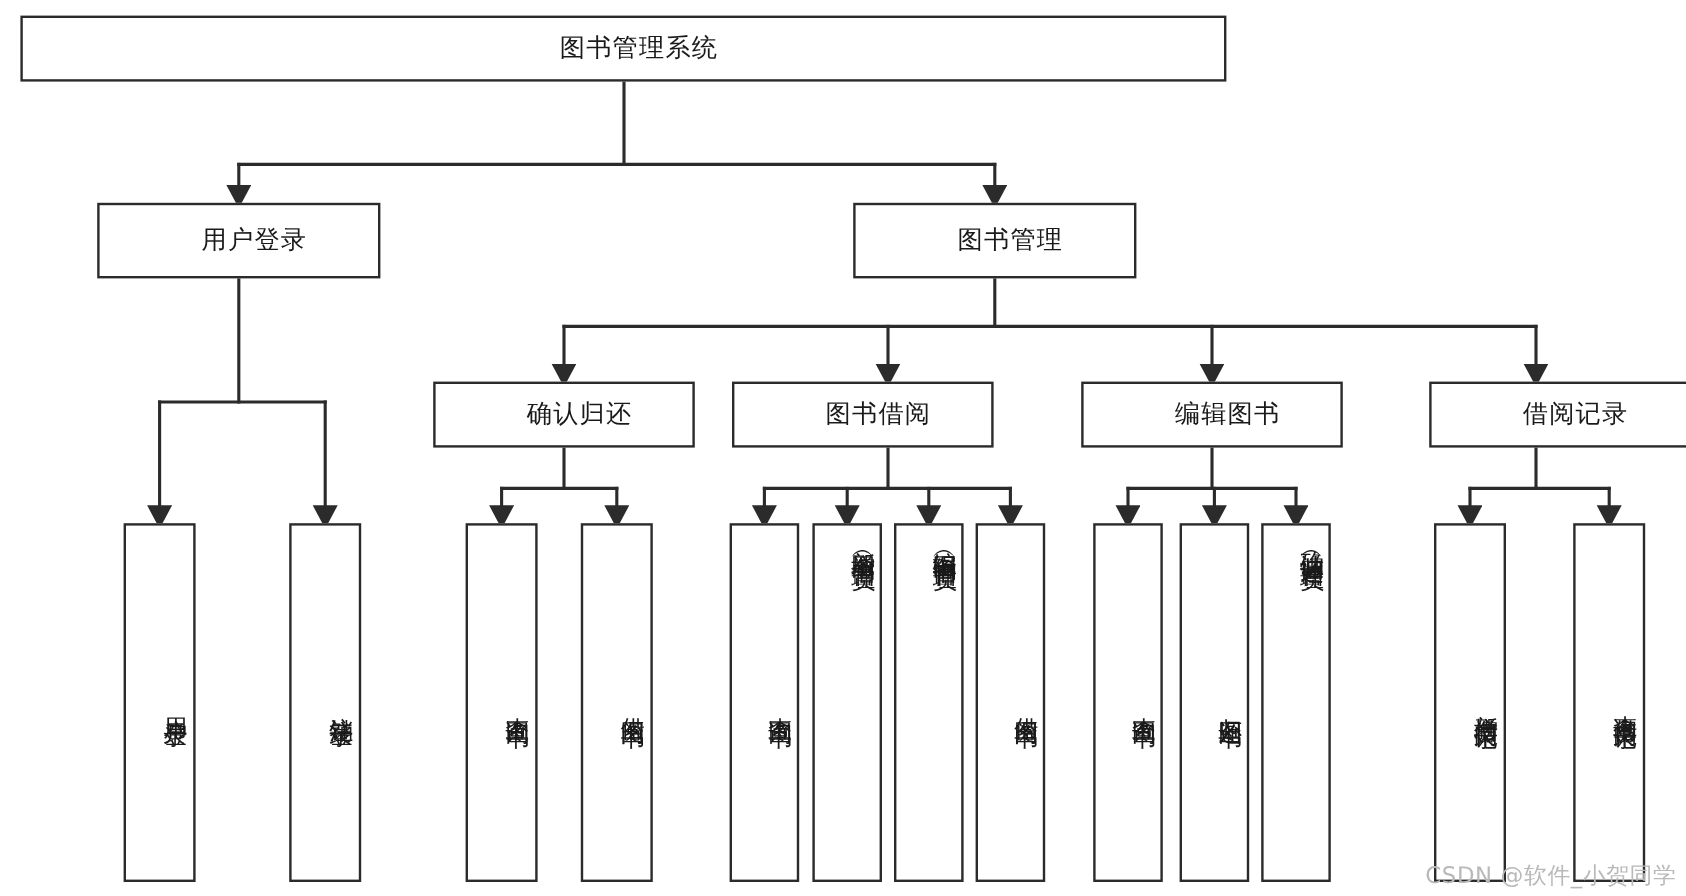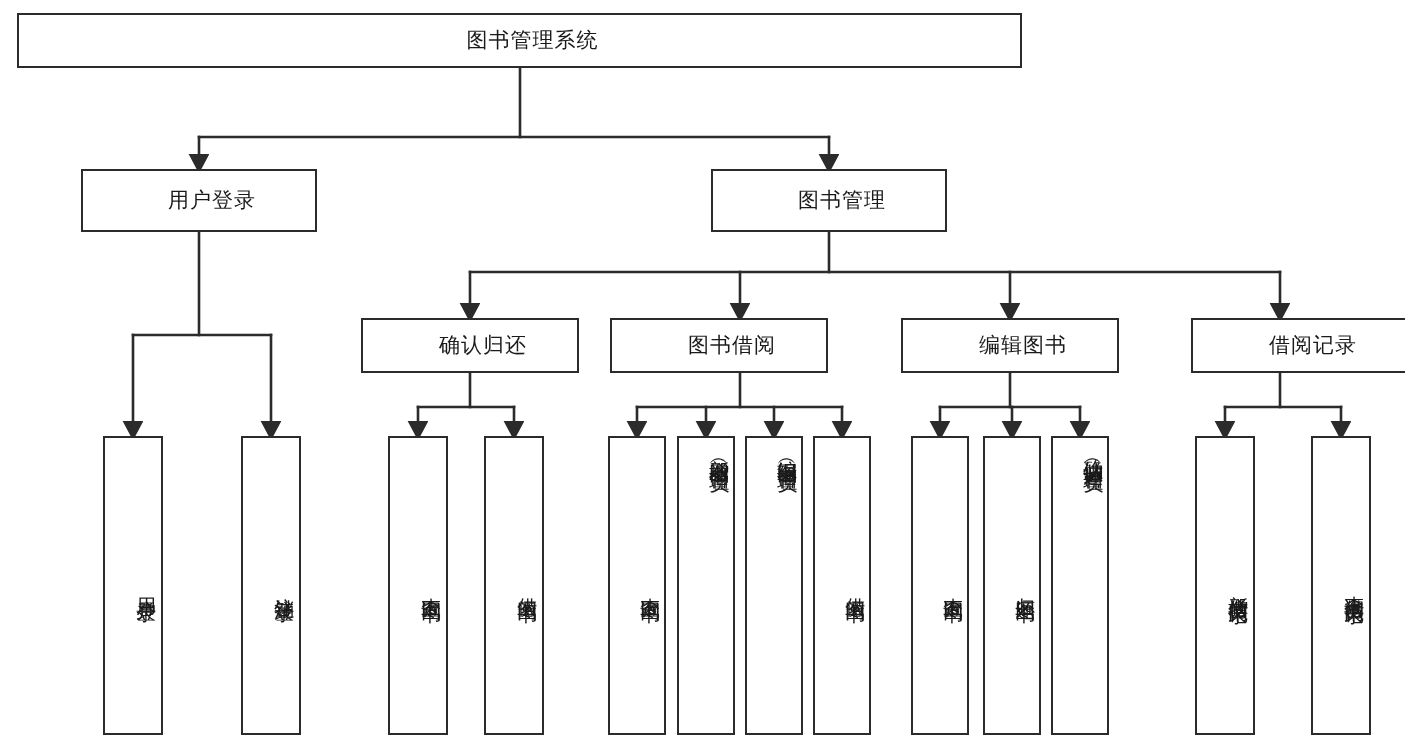--- a/index.html
+++ b/index.html
@@ -171,13 +171,14 @@
         <span class="vtext">确认归还（管理员）</span>
       </div>
       <div class="node vert anchor-mid" style="left: 1195px; top: 436px; width: 60px; height: 299px;">
         <span class="vtext">新增借阅记录</span>
       </div>
       <div class="node vert anchor-mid" style="left: 1311px; top: 436px; width: 60px; height: 299px;">
         <span class="vtext">查询借阅记录</span>
       </div>
     </div>
 
+  <div class="watermark">CSDN @软件_小贺同学</div>
 </div>
 
 </body></html>

